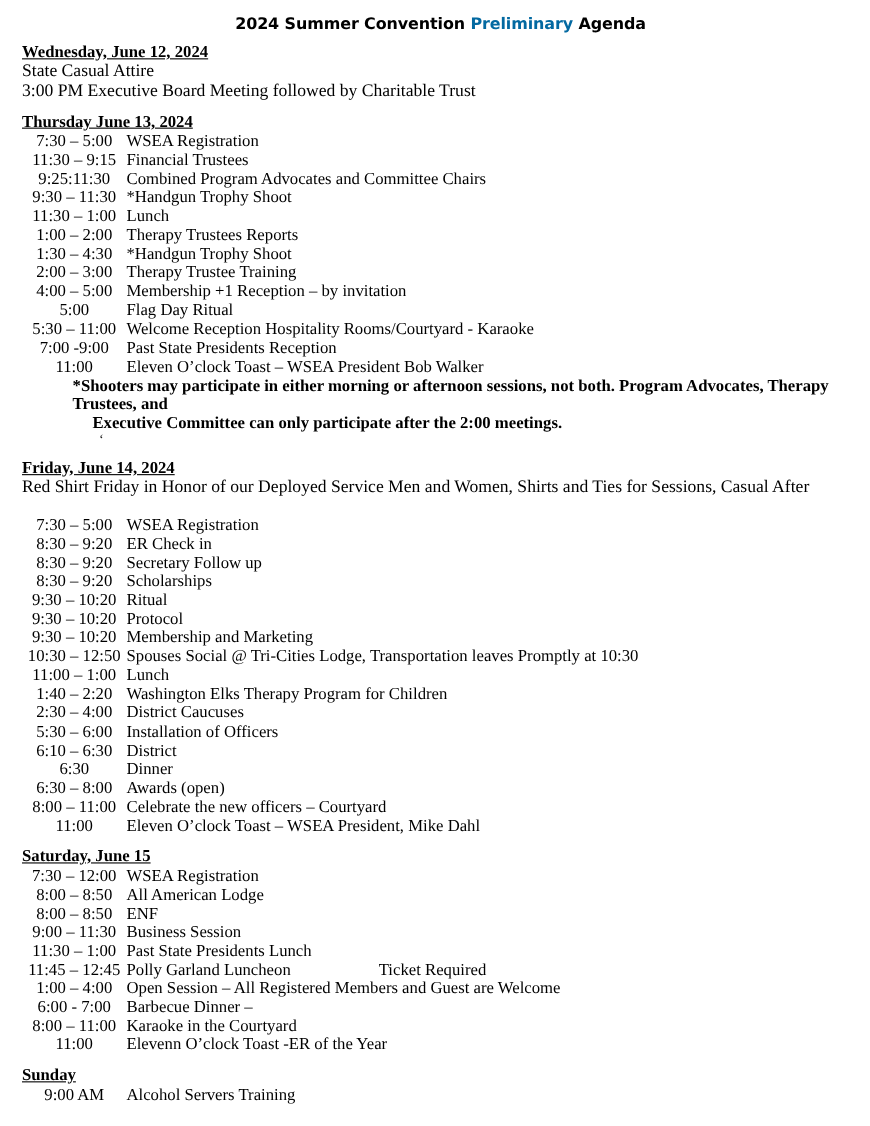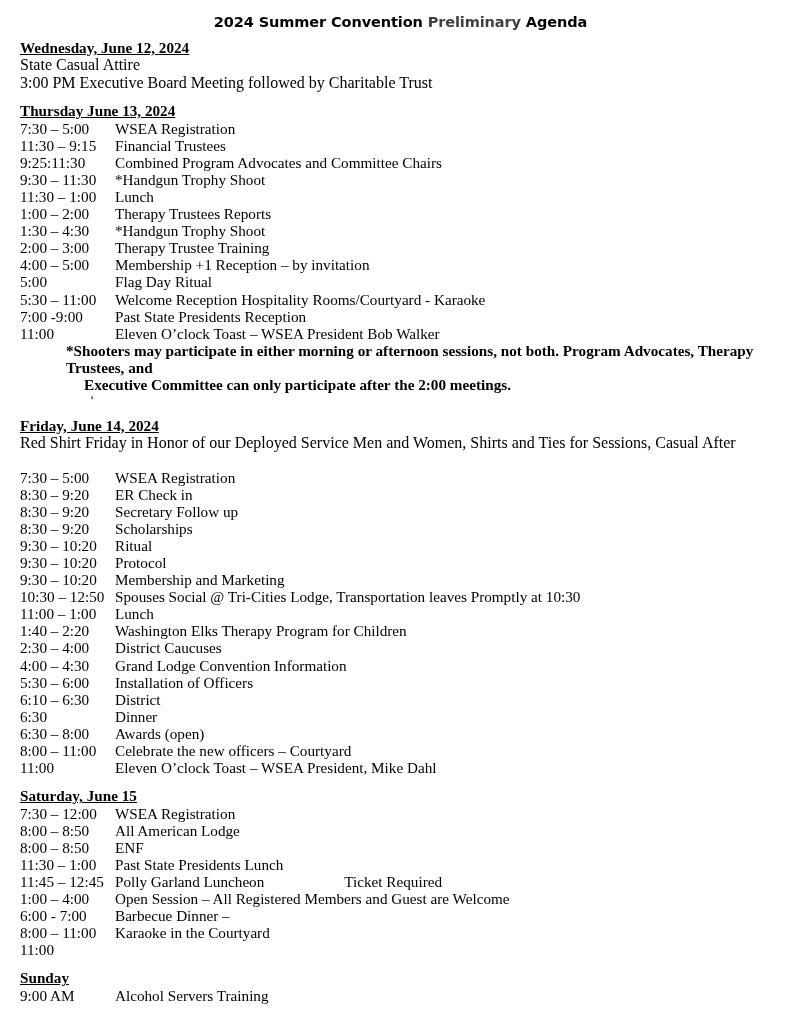--- a/index.html
+++ b/index.html
@@ -25,21 +25,21 @@
   .doc-title {
     text-align: center;
     font-family: "DejaVu Sans", "Liberation Sans", sans-serif;
     font-weight: bold;
     font-size: 14.5px;
     letter-spacing: -0.1px;
     margin: 0 0 9px 0;
     padding-left: 8px;
   }
   .doc-title .accent {
-    color: #404040;
+    color: #0369a1;
   }
   .day-block {
     margin: 0;
   }
   .day-header {
     font-weight: bold;
     text-decoration: underline;
     font-size: 15.2px;
     line-height: 17.2px;
     margin: 0;
@@ -60,20 +60,21 @@
   }
   .sched-row {
     display: flex;
     font-size: 15.2px;
     line-height: 17.1px;
     white-space: nowrap;
   }
   .col-time {
     width: 95px;
     flex: 0 0 95px;
+    text-align: center;
   }
   .col-desc {
     flex: 0 1 auto;
   }
   .col-extra {
     margin-left: 80px;
     flex: 0 0 auto;
   }
   .footnote {
     font-size: 15.2px;
@@ -220,24 +221,20 @@
           </div>
           <div class="sched-row">
             <div class="col-time">1:40 – 2:20</div>
             <div class="col-desc">Washington Elks Therapy Program for Children</div>
           </div>
           <div class="sched-row">
             <div class="col-time">2:30 – 4:00</div>
             <div class="col-desc">District Caucuses</div>
           </div>
           <div class="sched-row">
-            <div class="col-time">4:00 – 4:30</div>
-            <div class="col-desc">Grand Lodge Convention Information</div>
-          </div>
-          <div class="sched-row">
             <div class="col-time">5:30 – 6:00</div>
             <div class="col-desc">Installation of Officers</div>
           </div>
           <div class="sched-row">
             <div class="col-time">6:10 – 6:30</div>
             <div class="col-desc">District</div>
           </div>
           <div class="sched-row">
             <div class="col-time">6:30</div>
             <div class="col-desc">Dinner</div>
@@ -266,20 +263,24 @@
           </div>
           <div class="sched-row">
             <div class="col-time">8:00 – 8:50</div>
             <div class="col-desc">All American Lodge</div>
           </div>
           <div class="sched-row">
             <div class="col-time">8:00 – 8:50</div>
             <div class="col-desc">ENF</div>
           </div>
           <div class="sched-row">
+            <div class="col-time">9:00 – 11:30</div>
+            <div class="col-desc">Business Session</div>
+          </div>
+          <div class="sched-row">
             <div class="col-time">11:30 – 1:00</div>
             <div class="col-desc">Past State Presidents Lunch</div>
           </div>
           <div class="sched-row">
             <div class="col-time">11:45 – 12:45</div>
             <div class="col-desc">Polly Garland Luncheon</div>
             <div class="col-extra">Ticket Required</div>
           </div>
           <div class="sched-row">
             <div class="col-time">1:00 – 4:00</div>
@@ -288,20 +289,21 @@
           <div class="sched-row">
             <div class="col-time">6:00 - 7:00</div>
             <div class="col-desc">Barbecue Dinner –</div>
           </div>
           <div class="sched-row">
             <div class="col-time">8:00 – 11:00</div>
             <div class="col-desc">Karaoke in the Courtyard</div>
           </div>
           <div class="sched-row">
             <div class="col-time">11:00</div>
+            <div class="col-desc">Elevenn O’clock Toast -ER of the Year</div>
           </div>
         </div>
       </div>
       <div class="day-block">
         <div class="gap-before-day"></div>
         <div class="day-header-wrap"><span class="day-header">Sunday</span></div>
         <div class="sched">
           <div class="sched-row">
             <div class="col-time">9:00 AM</div>
             <div class="col-desc">Alcohol Servers Training</div>

